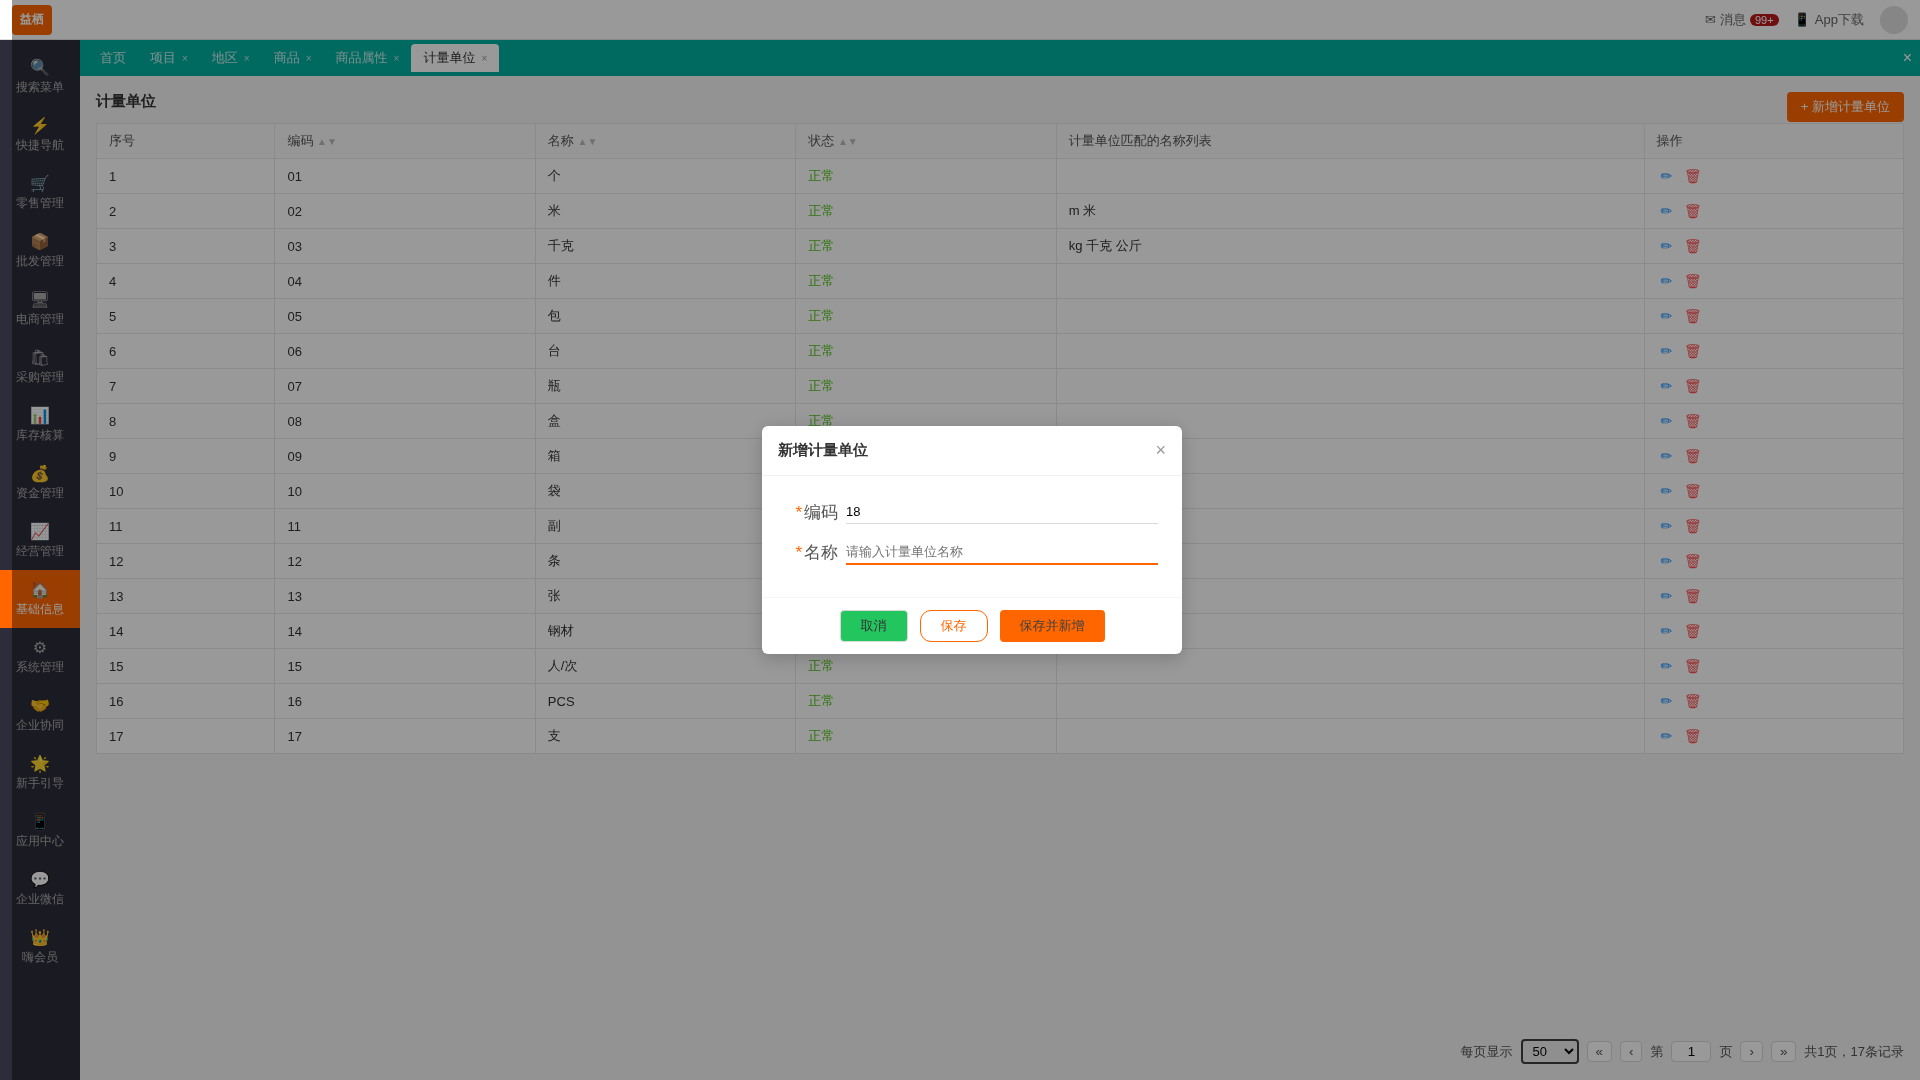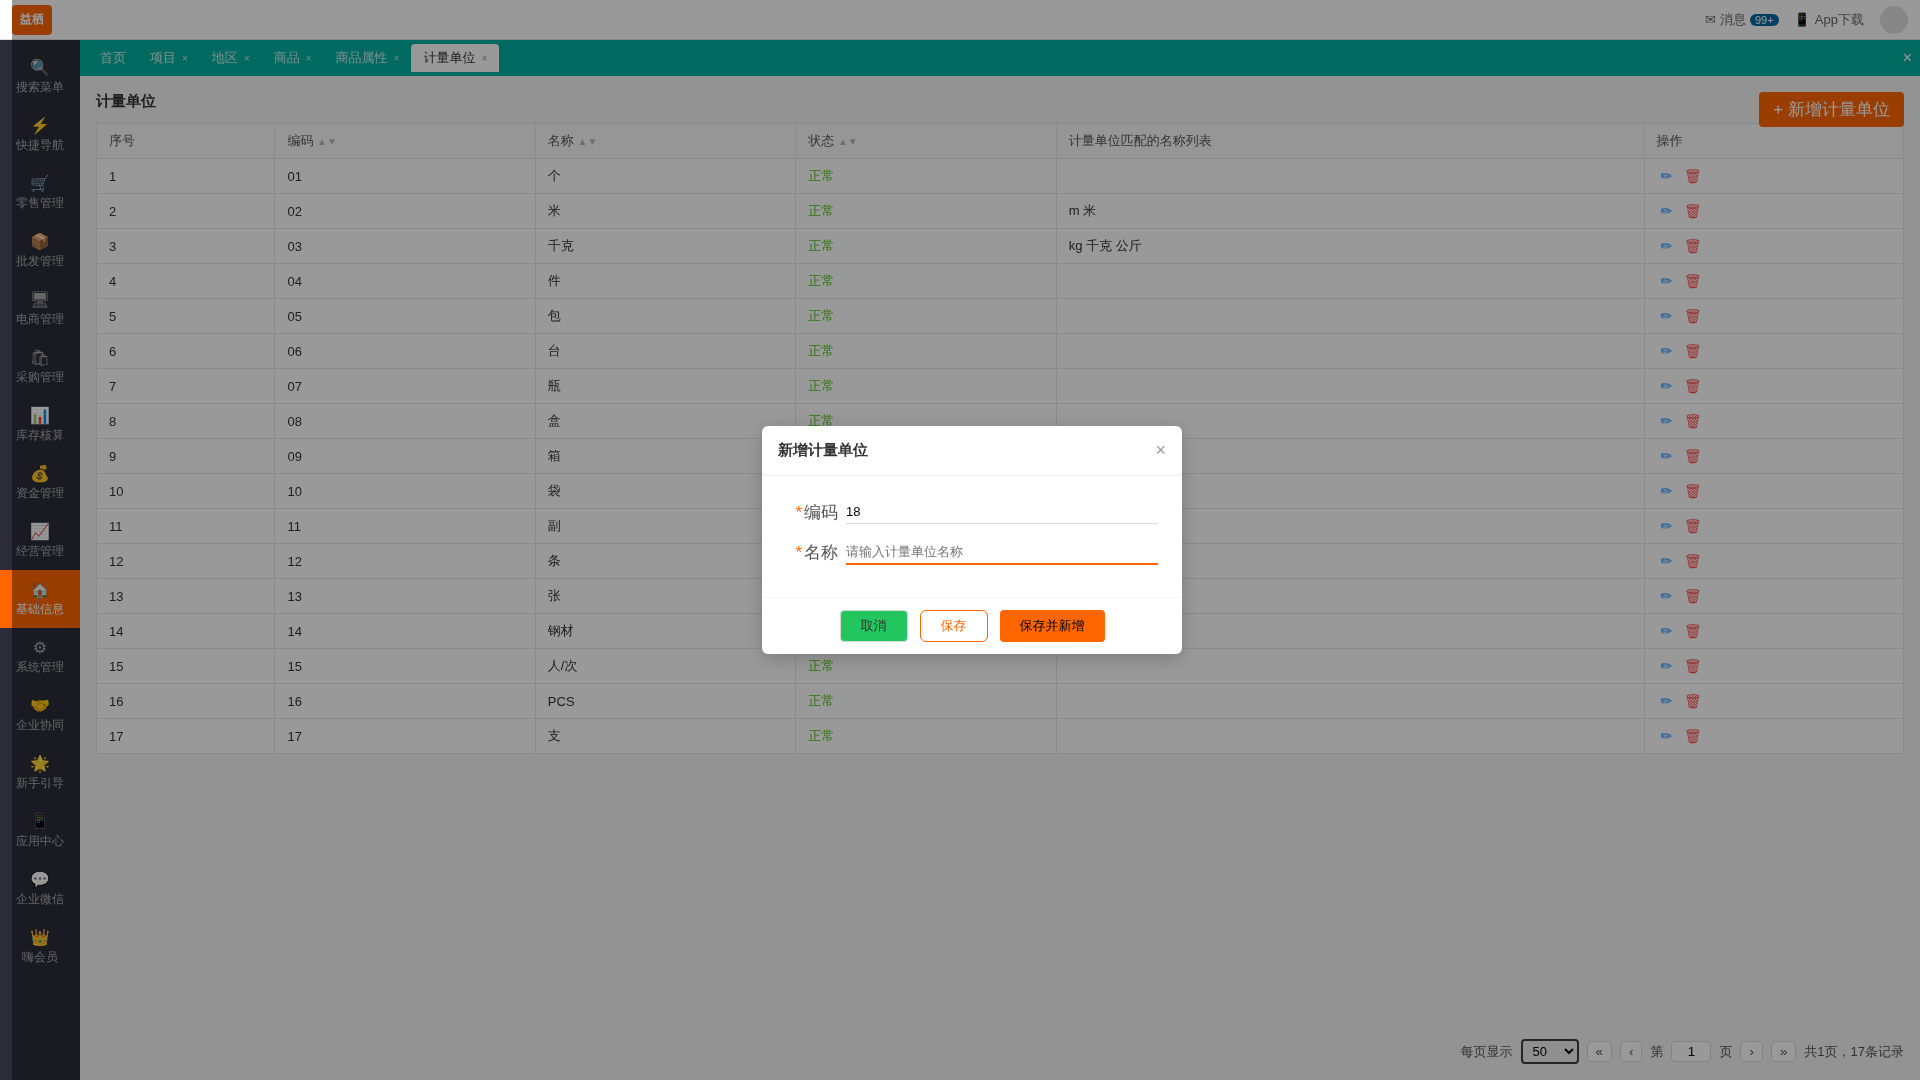--- a/index.html
+++ b/index.html
@@ -4,21 +4,21 @@
   <style>
     * { box-sizing: border-box; margin: 0; padding: 0; }
     body { font-family: 'Microsoft YaHei', sans-serif; font-size: 13px; background: #f0f0f0; color: #333; height: 1080px; width: 1920px; overflow: hidden; display: flex; flex-direction: column; }
 
     
     .top-bar { height: 40px; background: #fff; display: flex; align-items: center; padding: 0 12px; border-bottom: 1px solid #e0e0e0; flex-shrink: 0; }
     .logo-area { display: flex; align-items: center; width: 80px; }
     .logo-icon { width: 40px; height: 30px; background: #f60; border-radius: 4px; display: flex; align-items: center; justify-content: center; color: #fff; font-weight: bold; font-size: 12px; }
     .top-bar-right { margin-left: auto; display: flex; align-items: center; gap: 16px; }
     .top-nav-item { display: flex; align-items: center; gap: 4px; cursor: pointer; font-size: 13px; color: #666; }
-    .badge { background: #0369a1; color: #fff; border-radius: 10px; padding: 0 5px; font-size: 11px; min-width: 18px; text-align: center; }
+    .badge { background: #b91c1c; color: #fff; border-radius: 10px; padding: 0 5px; font-size: 11px; min-width: 18px; text-align: center; }
     .avatar { width: 28px; height: 28px; background: #e0e0e0; border-radius: 50%; }
 
     
     .main-layout { display: flex; flex: 1; overflow: hidden; }
 
     
     .sidebar { width: 80px; background: #2c2c3a; display: flex; flex-direction: column; align-items: center; padding: 8px 0; flex-shrink: 0; }
     .sidebar-item { width: 100%; padding: 10px 0; display: flex; flex-direction: column; align-items: center; cursor: pointer; color: #aaa; font-size: 12px; gap: 2px; }
     .sidebar-item.active { background: #f60; color: #fff; }
     .sidebar-item .icon-char { font-size: 16px; }
@@ -30,21 +30,21 @@
     .tab-bar { background: #00b0a0; display: flex; align-items: center; padding: 17px 8px; height: 36px; flex-shrink: 0; }
     .tab { display: flex; align-items: center; padding: 0 12px; height: 28px; border-radius: 4px 4px 0 0; font-size: 13px; cursor: pointer; color: rgba(255,255,255,0.8); gap: 6px; }
     .tab.active { background: #fff; color: #333; }
     .tab-close { font-size: 10px; cursor: pointer; color: rgba(255,255,255,0.7); }
     .tab.active .tab-close { color: #999; }
     .tab-bar-close { margin-left: auto; color: #fff; cursor: pointer; font-size: 16px; }
 
     
     .page-content { flex: 1; padding: 16px; overflow-y: auto; position: relative; }
     .page-title { font-size: 15px; font-weight: bold; margin-bottom: 12px; color: #333; }
-    .add-btn { position: absolute; top: 16px; right: 16px; background: #f60; color: #fff; border: none; padding: 6px 14px; border-radius: 4px; cursor: pointer; font-size: 17px; }
+    .add-btn { position: absolute; top: 16px; right: 16px; background: #f60; color: #fff; border: none; padding: 6px 14px; border-radius: 4px; cursor: pointer; font-size: 13px; }
 
     
     .data-table { width: 100%; border-collapse: collapse; background: #fff; font-size: 13px; }
     .data-table th { background: #fafafa; border: 1px solid #e8e8e8; padding: 8px 12px; text-align: left; color: #555; font-weight: normal; white-space: nowrap; }
     .data-table td { border: 1px solid #e8e8e8; padding: 8px 12px; color: #333; }
     .status-normal { color: #52c41a; }
     .action-btn { background: none; border: none; cursor: pointer; color: #1890ff; font-size: 14px; padding: 0 4px; }
     .action-btn.delete { color: #ff4d4f; }
     .sort-arrow { font-size: 10px; color: #bbb; vertical-align: middle; }
 
@@ -63,22 +63,22 @@
     .dialog-title { font-size: 15px; font-weight: bold; color: #333; }
     .dialog-close { cursor: pointer; color: #999; font-size: 18px; background: none; border: none; }
     .dialog-body { padding: 24px 24px 16px; }
     .form-row { display: flex; align-items: center; margin-bottom: 16px; }
     .form-label { width: 60px; text-align: right; padding-right: 8px; color: #555; font-size: 17px; }
     .form-label .required { color: #f60; margin-right: 2px; }
     .form-input { flex: 1; border: none; border-bottom: 1px solid #d9d9d9; padding: 4px 0; font-size: 13px; outline: none; }
     .form-input.highlighted { border-bottom: 2px solid #f60; }
     .dialog-footer { padding: 12px 16px; display: flex; justify-content: center; gap: 12px; border-top: 1px solid #f5f5f5; }
     .btn-cancel { border: 1px solid #d9d9d9; background: #22c55e; padding: 6px 20px; border-radius: 4px; cursor: pointer; font-size: 13px; color: #333; }
-    .btn-save { border: 1px solid #f60; background: #fff; color: #f60; padding: 6px 20px; border-radius: 6px; cursor: pointer; font-size: 13px; }
-    .btn-save-new { background: #f60; color: #000000; border: none; padding: 6px 20px; border-radius: 4px; cursor: pointer; font-size: 13px; }
+    .btn-save { border: 1px solid #f60; background: #fff; color: #f60; padding: 6px 20px; border-radius: 11px; cursor: pointer; font-size: 13px; }
+    .btn-save-new { background: #f60; color: #404040; border: none; padding: 6px 20px; border-radius: 4px; cursor: pointer; font-size: 13px; }
   </style>
 </head>
 <body>
 
 <div class="top-bar">
   <div class="logo-area">
     <div class="logo-icon">
       <span>益栖</span>
     </div>
   </div>

